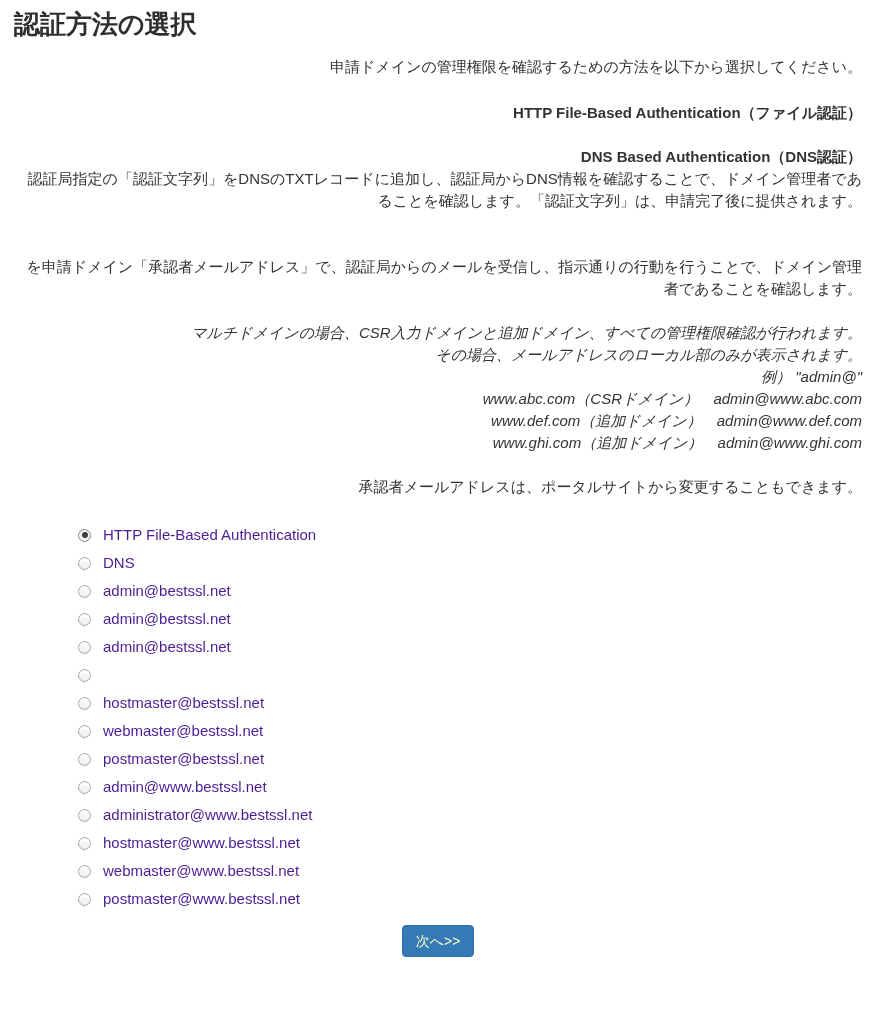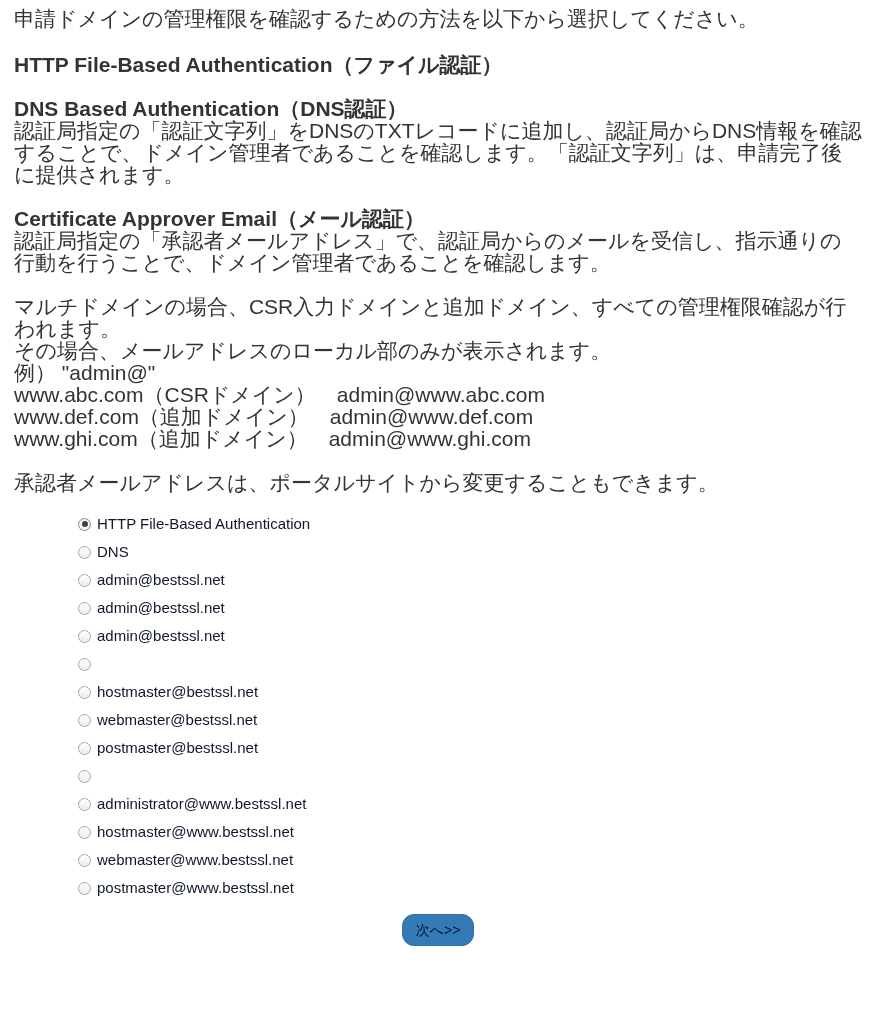--- a/index.html
+++ b/index.html
@@ -16,29 +16,30 @@
     padding: 8px 16px 20px 14px;
   }
   h1.page-title {
     font-size: 26px;
     line-height: 32px;
     font-weight: 700;
     color: #2e2e2e;
     margin: 0 0 16px 0;
   }
   p, .para {
-    font-size: 21px;
+    font-size: 15px;
     line-height: 22px;
     margin: 0 0 24px 0;
     max-width: 848px;
+    text-align: right;
   }
   .section { margin: 0 0 22px 0; }
   .section strong { font-weight: 700; }
-  #multidomain-note { margin-bottom: 22px; }
-  #portal-note { margin-bottom: 16px; }
+  #multidomain-note { margin-bottom: 22px; font-style: italic; }
+  #portal-note { margin-bottom: 23px; }
   .options {
     margin: 0 0 0 64px;
     padding: 0;
   }
   .option {
     display: flex;
     align-items: center;
     height: 28px;
     cursor: pointer;
   }
@@ -56,54 +57,55 @@
     border-color: #8a8a8a;
     background: #f4f4f4;
   }
   .radio.selected::after {
     content: "";
     width: 6px; height: 6px;
     border-radius: 50%;
     background: #3f3f3f;
   }
   .opt-label {
-    margin-left: 6px;
+    margin-left: 12px;
     font-size: 15px;
     line-height: 22px;
-    color: #0f172a;
+    color: #4c1d95;
   }
   .button-row {
     text-align: center;
     margin-top: 12px;
   }
   .next-button {
     display: inline-block;
     background: var(--btn-bg, #337ab7);
     border: 1px solid var(--btn-border, #2e6da4);
-    border-radius: 12px;
-    color: #0f172a;
+    border-radius: 4px;
+    color: #fef9c3;
     font-family: "Liberation Sans", "DejaVu Sans", sans-serif;
     font-size: 14px;
     line-height: 18px;
     padding: 6px 13px;
     cursor: pointer;
   }
 </style>
 </head>
 <body>
 
 <div class="page">
 
+  <h1 class="page-title">認証方法の選択</h1>
 
   <p class="para">申請ドメインの管理権限を確認するための方法を以下から選択してください。</p>
 
   <div id="sections">
       <p class="section"><strong>HTTP File-Based Authentication（ファイル認証）</strong><br></p>
       <p class="section"><strong>DNS Based Authentication（DNS認証）</strong><br><span>認証局指定の「認証文字列」をDNSのTXTレコードに追加し、認証局からDNS情報を確認することで、ドメイン管理者であることを確認します。「認証文字列」は、申請完了後に提供されます。</span></p>
-      <p class="section"><strong>Certificate Approver Email（メール認証）</strong><br><span>認証局指定の「承認者メールアドレス」で、認証局からのメールを受信し、指示通りの行動を行うことで、ドメイン管理者であることを確認します。</span></p>
+      <p class="section"><br><span>を申請ドメイン「承認者メールアドレス」で、認証局からのメールを受信し、指示通りの行動を行うことで、ドメイン管理者であることを確認します。</span></p>
     </div>
 
   <p class="para" id="multidomain-note"><span>マルチドメインの場合、CSR入力ドメインと追加ドメイン、すべての管理権限確認が行われます。</span><br><span>その場合、メールアドレスのローカル部のみが表示されます。</span><br><span>例） "admin@"</span><br><span>www.abc.com（CSRドメイン）　admin@www.abc.com</span><br><span>www.def.com（追加ドメイン）　admin@www.def.com</span><br><span>www.ghi.com（追加ドメイン）　admin@www.ghi.com</span><br></p>
 
   <p class="para" id="portal-note">承認者メールアドレスは、ポータルサイトから変更することもできます。</p>
 
   <div class="options" id="options">
       <div class="option">
         <span class="radio selected"></span>
         <span class="opt-label">HTTP File-Based Authentication</span>
@@ -134,20 +136,21 @@
       <div class="option">
         <span class="radio"></span>
         <span class="opt-label">webmaster@bestssl.net</span>
       </div>
       <div class="option">
         <span class="radio"></span>
         <span class="opt-label">postmaster@bestssl.net</span>
       </div>
       <div class="option">
         <span class="radio"></span>
+        <span class="opt-label">admin@www.bestssl.net</span>
       </div>
       <div class="option">
         <span class="radio"></span>
         <span class="opt-label">administrator@www.bestssl.net</span>
       </div>
       <div class="option">
         <span class="radio"></span>
         <span class="opt-label">hostmaster@www.bestssl.net</span>
       </div>
       <div class="option">

